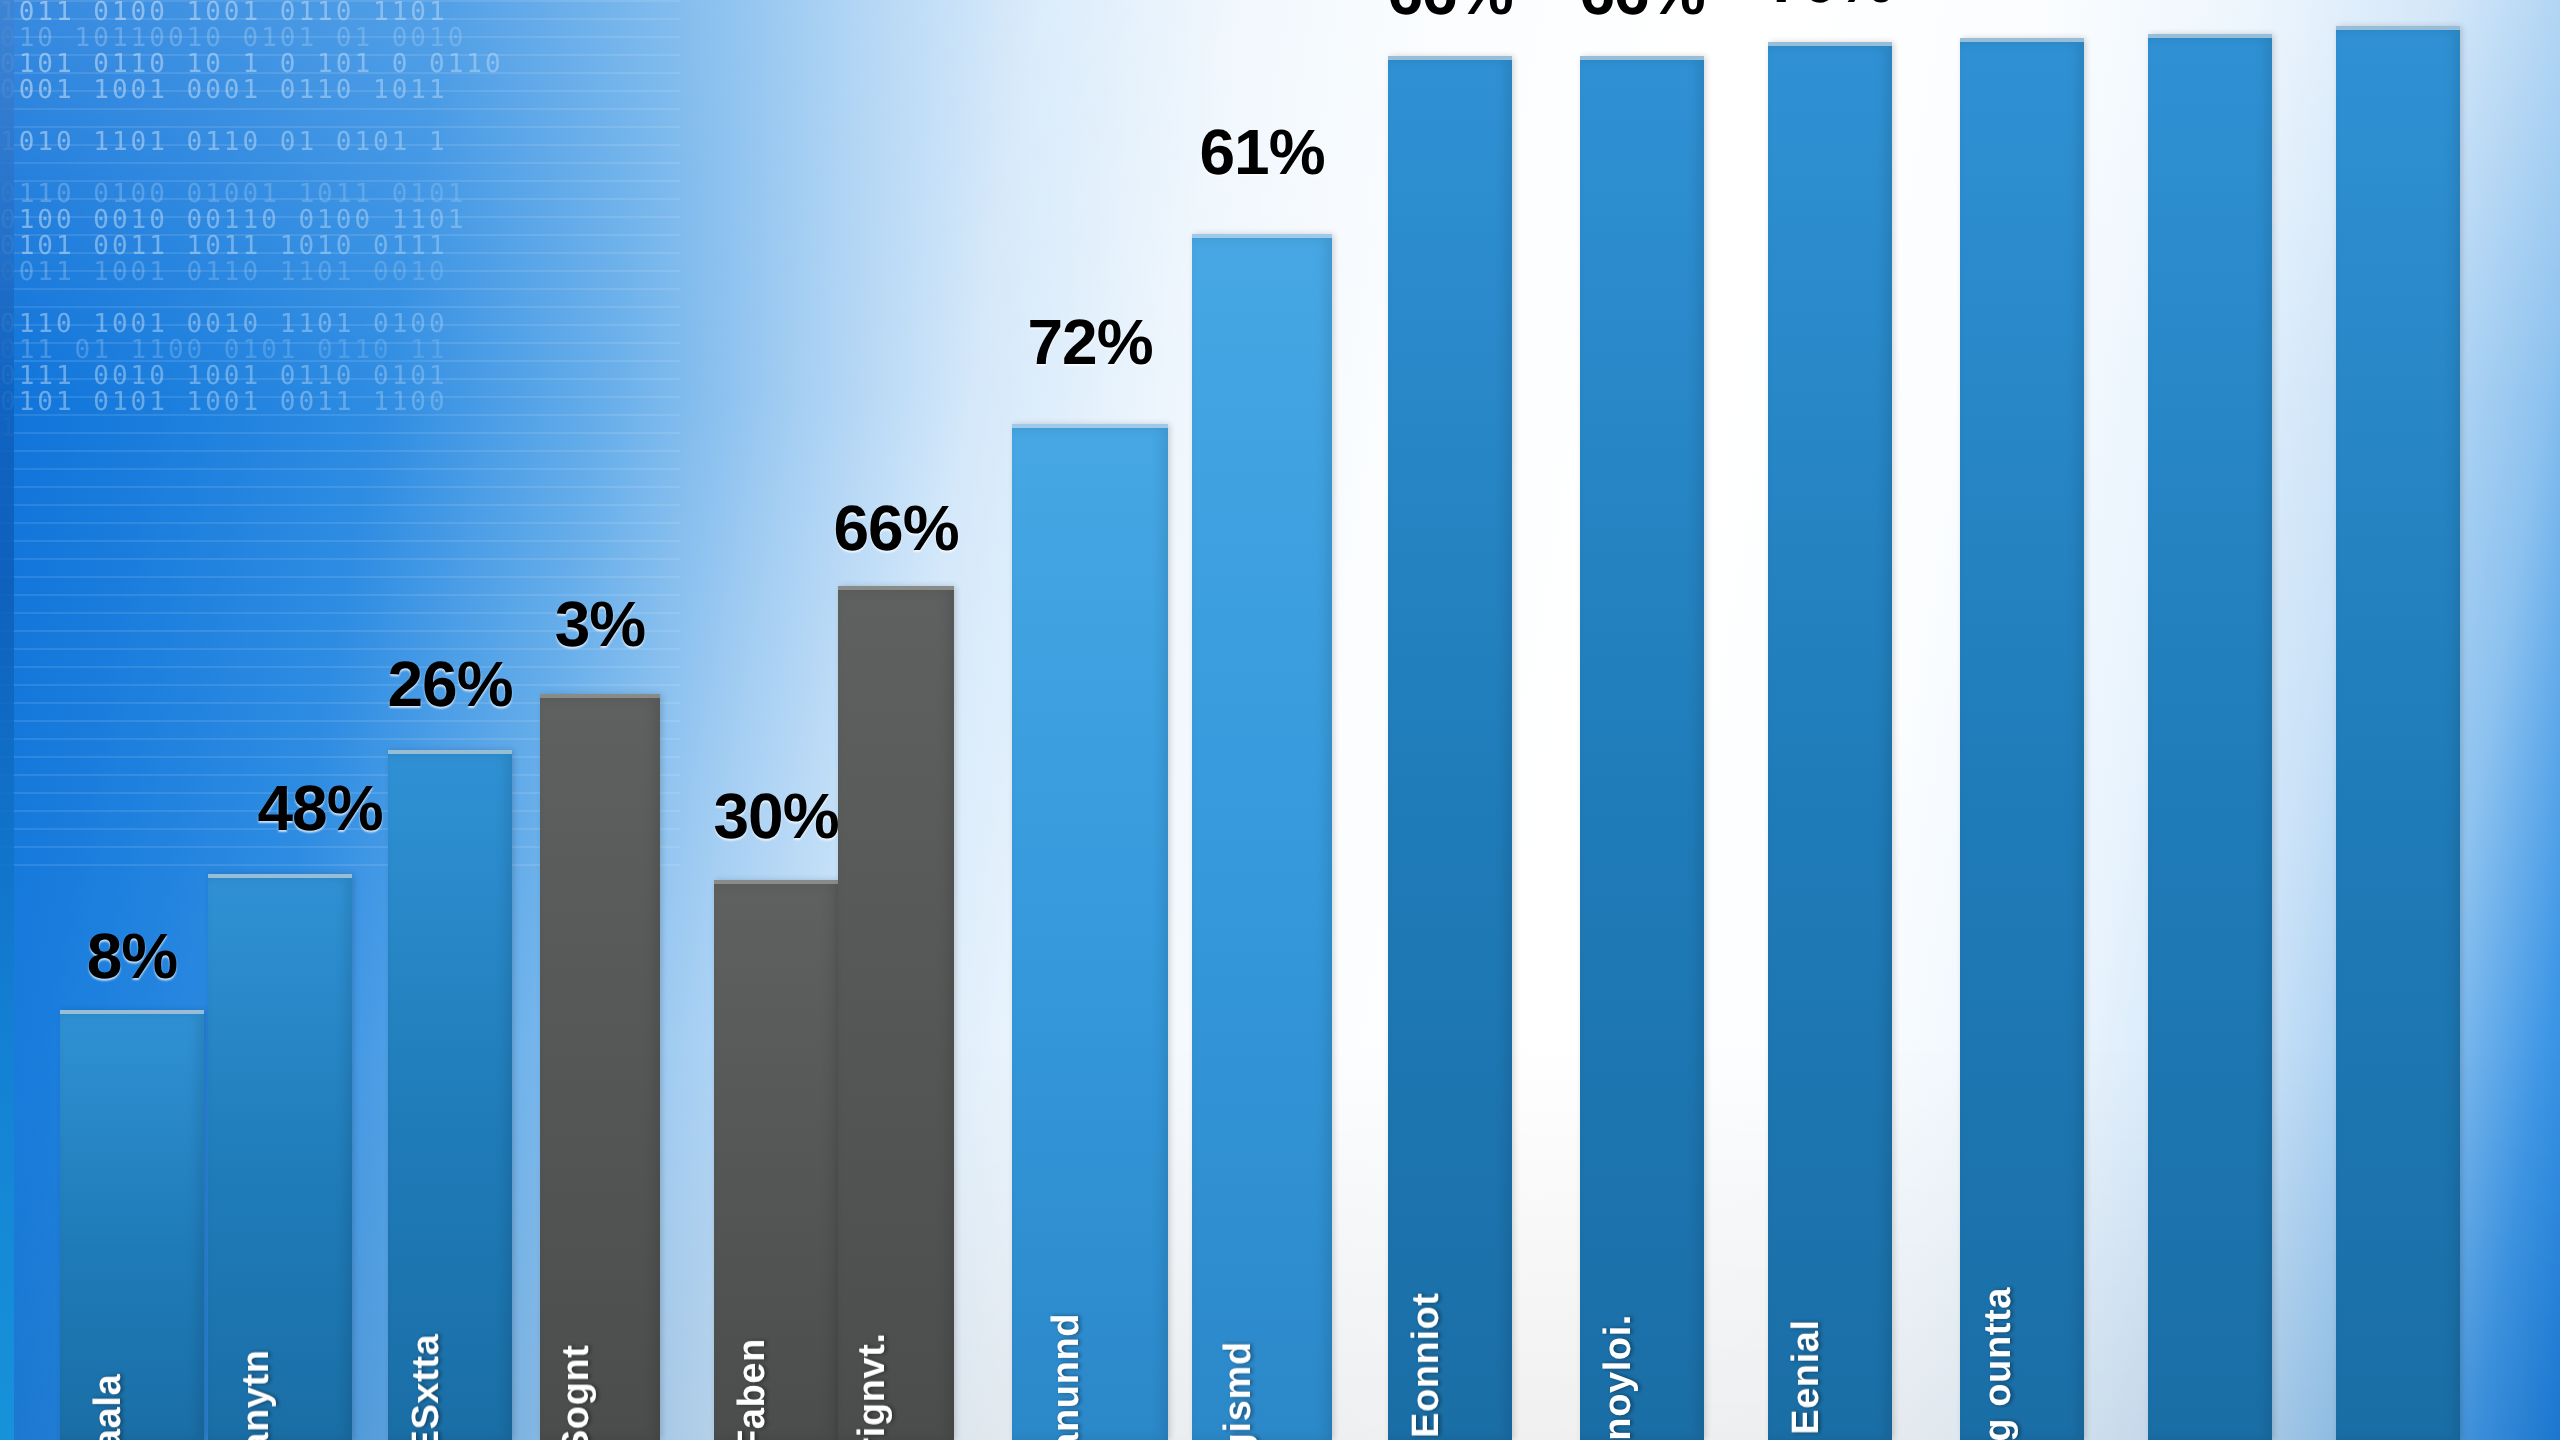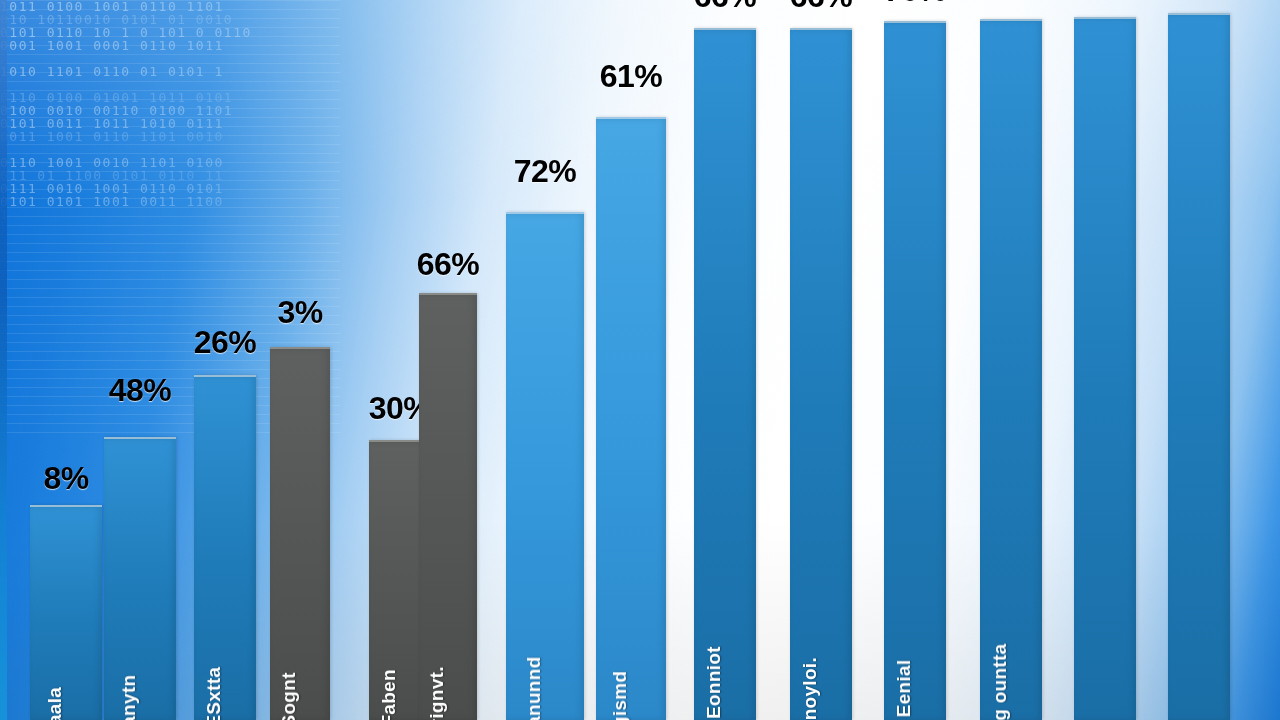--- a/index.html
+++ b/index.html
@@ -154,34 +154,34 @@
 
   <div id="cliptop">
     <div id="plot">
         <div class="bar-slot" style="left: 30px; width: 72px;">
           <div class="bar blue" style="top: 505px;"></div>
           <div class="bar-value" style="top: 460px;">8%</div>
           <div class="bar-label">aala</div>
         </div>
         <div class="bar-slot" style="left: 104px; width: 72px;">
           <div class="bar blue" style="top: 437px;"></div>
-          <div class="bar-value" style="top: 372px;">48%</div>
+          <div class="bar-value" style="top: 386px; margin-left: 20px;">48%</div>
           <div class="bar-label">Tanytn</div>
         </div>
         <div class="bar-slot" style="left: 194px; width: 62px;">
           <div class="bar blue" style="top: 375px;"></div>
           <div class="bar-value" style="top: 324px;">26%</div>
           <div class="bar-label">o ESxtta</div>
         </div>
         <div class="bar-slot" style="left: 270px; width: 60px;">
           <div class="bar gray" style="top: 347px;"></div>
           <div class="bar-value" style="top: 294px;">3%</div>
           <div class="bar-label">t Sognt</div>
         </div>
-        <div class="bar-slot" style="left: 357px; width: 62px; margin-left: 12px;">
+        <div class="bar-slot" style="left: 357px; width: 62px;">
           <div class="bar gray" style="top: 440px;"></div>
           <div class="bar-value" style="top: 390px;">30%</div>
           <div class="bar-label">a Faben</div>
         </div>
         <div class="bar-slot" style="left: 419px; width: 58px;">
           <div class="bar gray" style="top: 293px;"></div>
           <div class="bar-value" style="top: 246px;">66%</div>
           <div class="bar-label">urrignvt.</div>
         </div>
         <div class="bar-slot" style="left: 506px; width: 78px;">

